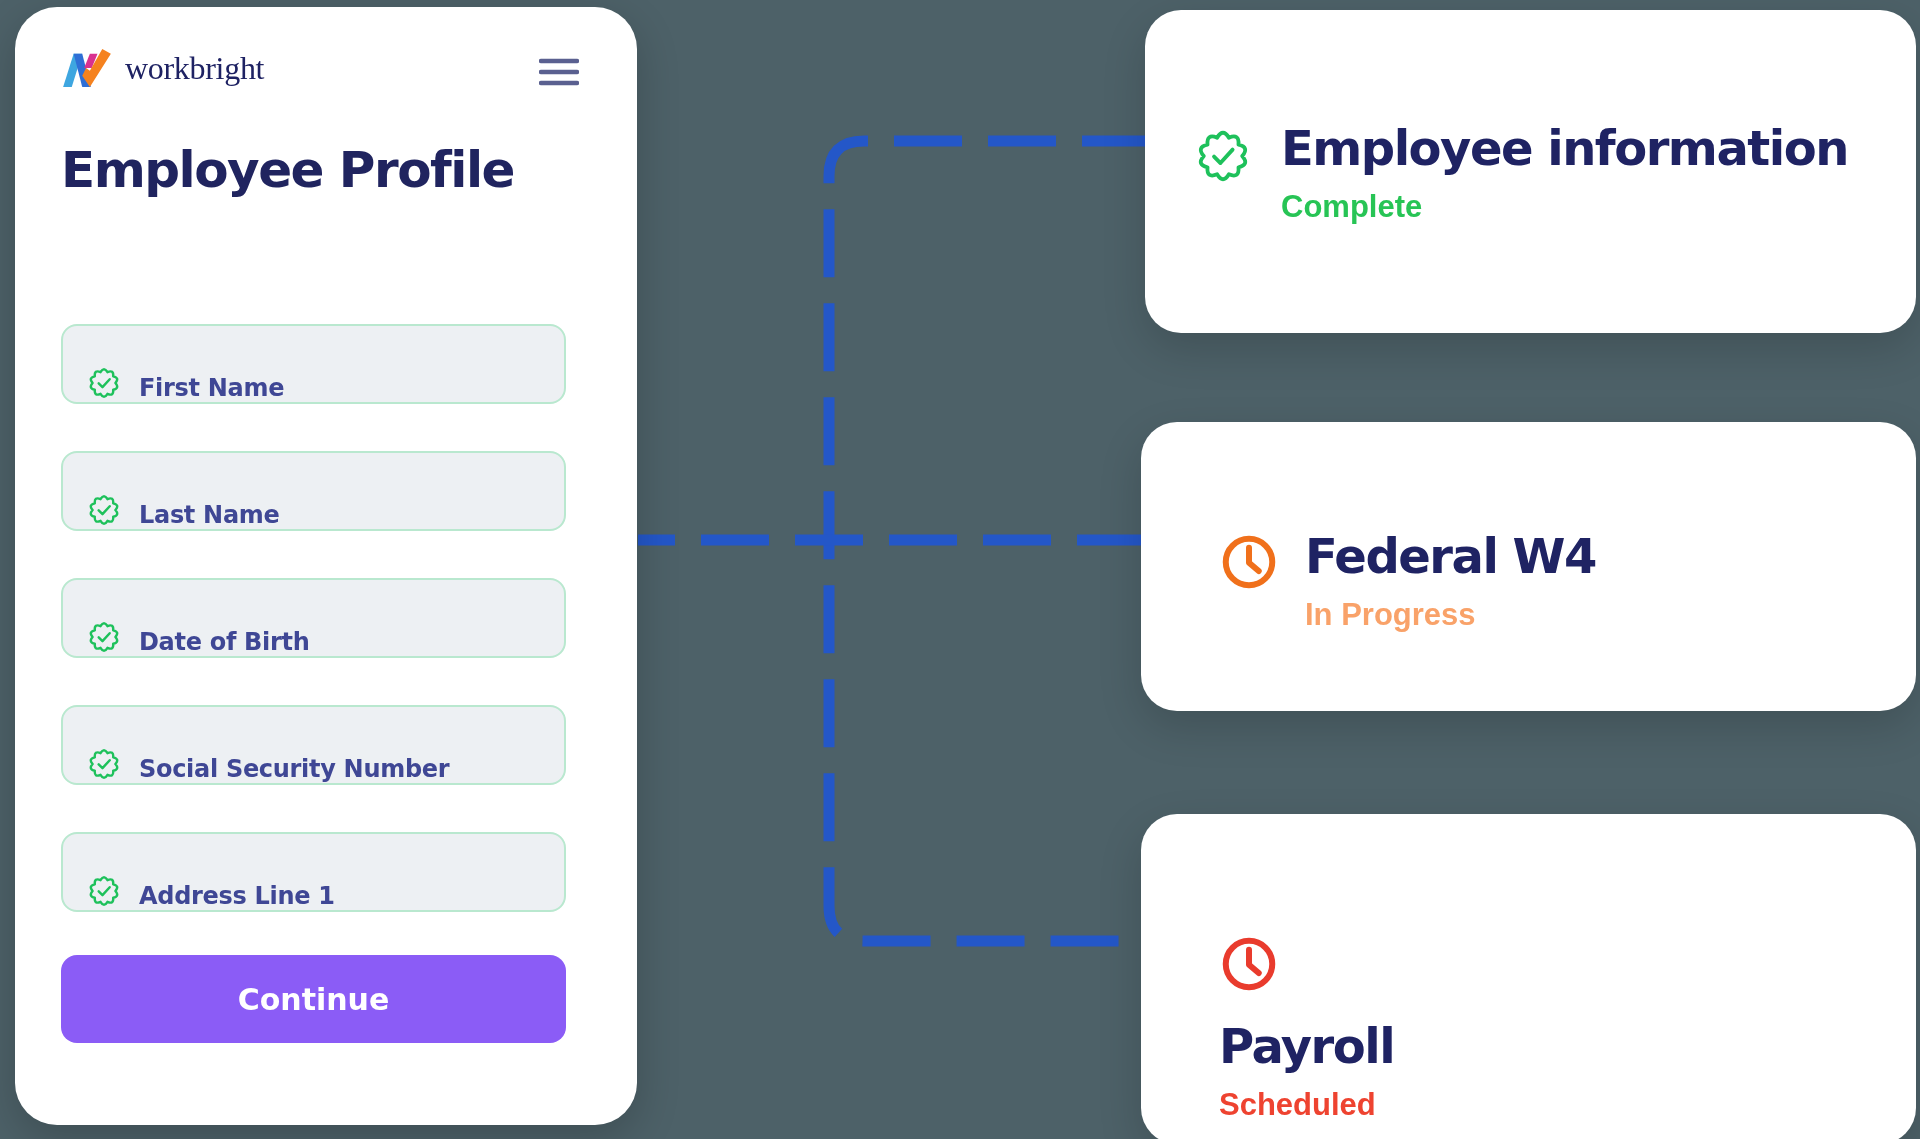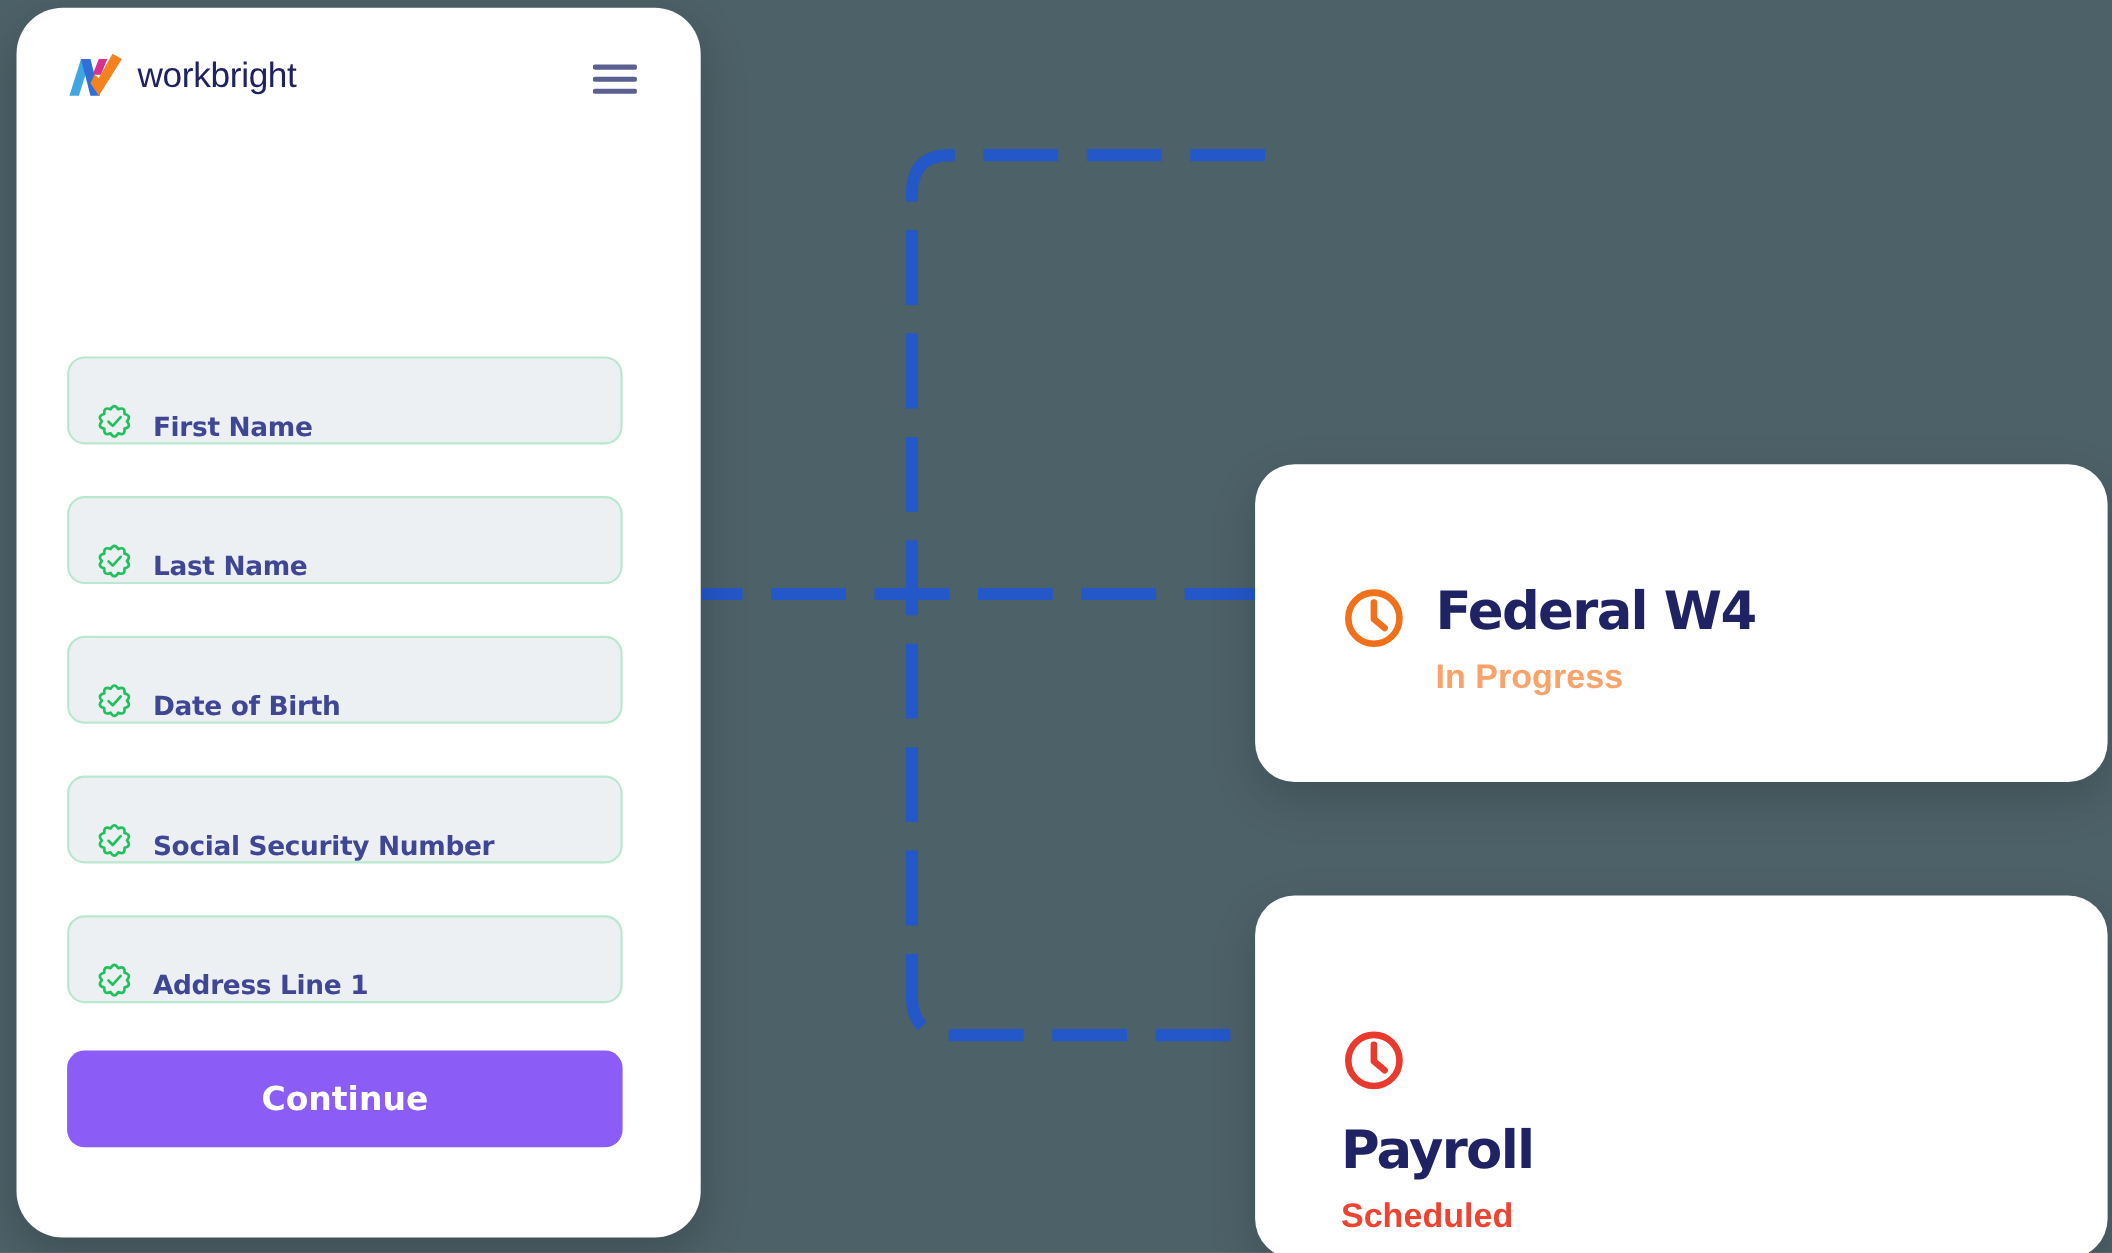--- a/index.html
+++ b/index.html
@@ -6,21 +6,21 @@
   .stage{position:relative;width:1920px;height:1139px;background:#4D6168;overflow:hidden;
          font-family:"Liberation Sans",sans-serif;}
 
   
   .connector{position:absolute;left:0;top:0;width:1920px;height:1139px;pointer-events:none;}
 
   
   .phone{position:absolute;left:15px;top:7px;width:622px;height:1118px;background:#ffffff;
          border-radius:42px;box-shadow:0 14px 44px rgba(0,0,0,.20);}
   .logo-row{position:absolute;left:46px;top:40px;display:flex;align-items:center;gap:12px;}
-  .logo-text{font-family:Liberation Sans, sans-serif;font-size:32px;font-weight:500;
+  .logo-text{font-family:Liberation Serif, serif;font-size:32px;font-weight:500;
              color:#1E2263;letter-spacing:-0.3px;}
   .hamburger{position:absolute;right:58px;top:50px;width:40px;height:30px;cursor:pointer;}
   .phone-title{position:absolute;left:46px;top:134px;font-family:"DejaVu Sans",sans-serif;
                font-weight:bold;font-size:50px;color:#20245F;letter-spacing:-1.5px;}
   .field{position:absolute;left:46px;width:505px;height:80px;background:#EDF0F3;
          border:2px solid #B9E8CF;border-radius:16px;display:flex;align-items:flex-end;
          gap:16px;padding-left:22px;box-sizing:border-box;cursor:pointer;}
   .f0{top:317px}.f1{top:444px}.f2{top:571px}.f3{top:698px}.f4{top:825px}
   .field-label{font-family:"DejaVu Sans",sans-serif;font-weight:bold;font-size:24px;
                color:#3F4795;letter-spacing:-0.3px;}
@@ -69,20 +69,21 @@
     </div>
 
     <svg class="hamburger" viewBox="0 0 40 30">
       <g stroke-width="4.6" stroke-linecap="round" stroke="#5A6090">
         <line x1="2" y1="4" x2="38" y2="4"></line>
         <line x1="2" y1="15" x2="38" y2="15"></line>
         <line x1="2" y1="26" x2="38" y2="26"></line>
       </g>
     </svg>
 
+    <div class="phone-title">Employee Profile</div>
 
     <div class="field f0">
       <svg width="38" height="38" viewBox="-4 -5 48 50">
         <g fill="none" stroke-width="3.2" stroke-linecap="round" stroke-linejoin="round" stroke="#1EC15B">
           <path d="M35,20 Q40.9,26.8 32.1,28.8 Q32.9,37.8 24.6,34.3 Q20,42 15.4,34.3 Q7.1,37.8 7.9,28.8 Q-0.9,26.8 5,20 Q-0.9,13.2 7.9,11.2 Q7.1,2.2 15.4,5.7 Q20,-2 24.6,5.7 Q32.9,2.2 32.1,11.2 Q40.9,13.2 35,20 Z"></path>
           <path d="M13 20.5 L18 25.5 L27.5 15"></path>
         </g>
       </svg>
       <span class="field-label">First Name</span>
     </div>
@@ -125,20 +126,34 @@
         </g>
       </svg>
       <span class="field-label">Address Line 1</span>
     </div>
 
     <button class="continue-btn" style="background-color: #8b5cf6;">
       <span class="continue-label">Continue</span>
     </button>
   </div>
 
+  <div class="card card1">
+    <div class="card-row">
+      <svg class="card-icon" width="64" height="64" viewBox="-4 -5 48 50">
+        <g fill="none" stroke-width="3" stroke-linecap="round" stroke-linejoin="round" stroke="#1EC15B">
+          <path d="M35,20 Q40.9,26.8 32.1,28.8 Q32.9,37.8 24.6,34.3 Q20,42 15.4,34.3 Q7.1,37.8 7.9,28.8 Q-0.9,26.8 5,20 Q-0.9,13.2 7.9,11.2 Q7.1,2.2 15.4,5.7 Q20,-2 24.6,5.7 Q32.9,2.2 32.1,11.2 Q40.9,13.2 35,20 Z"></path>
+          <path d="M13 20.5 L18 25.5 L27.5 15"></path>
+        </g>
+      </svg>
+      <div>
+        <div class="card-title">Employee information</div>
+        <div class="card-status" style="color: rgb(39, 196, 85);">Complete</div>
+      </div>
+    </div>
+  </div>
 
   <div class="card card2">
     <div class="card-row">
       <svg class="card-icon" width="60" height="60" viewBox="0 0 40 40">
         <g fill="none" stroke-width="4" stroke-linecap="round" stroke-linejoin="round" stroke="#F0701B">
           <circle cx="20" cy="20" r="15.5"></circle>
           <path d="M20 10.5 V20.5 L26.5 26"></path>
         </g>
       </svg>
       <div>

